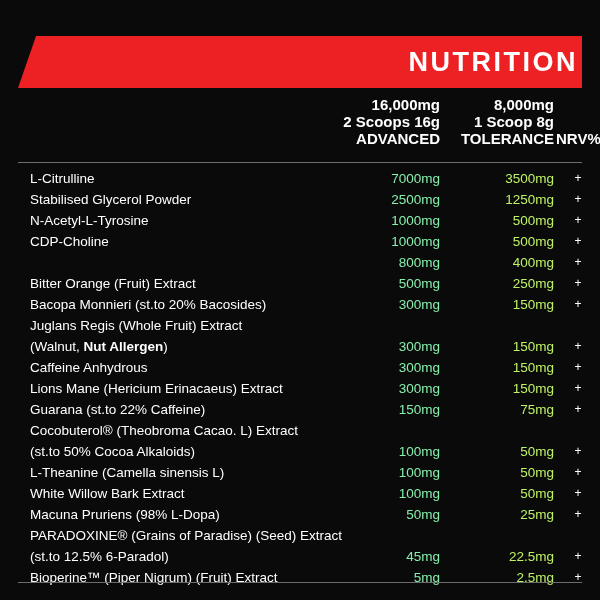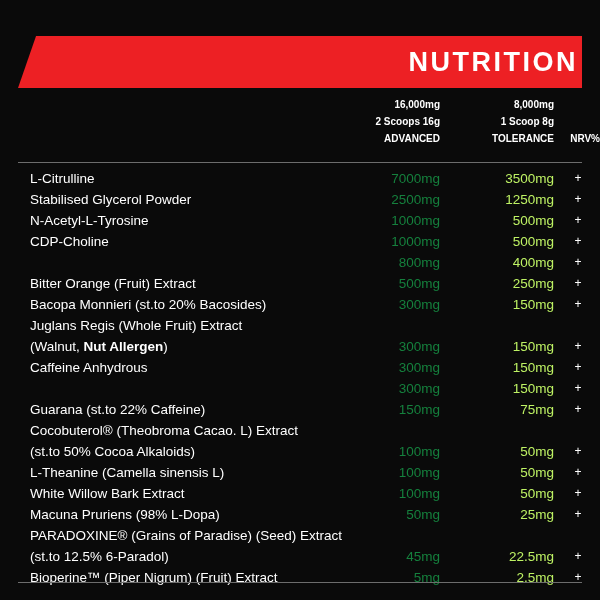--- a/index.html
+++ b/index.html
@@ -45,21 +45,21 @@
   .col-headers {
     position: absolute;
     top: 96px;
     left: 18px;
     width: 564px;
     height: 62px;
   }
   .colhead {
     position: absolute;
     text-align: right;
-    font-size: 10px;
+    font-size: 15px;
     font-weight: bold;
     line-height: 17px;
     color: #ffffff;
   }
   .colhead .dose { display: block; }
   .colhead .scoops { display: block; }
   .colhead .name { display: block; }
   .colhead.advanced { left: 270px; width: 152px; }
   .colhead.tolerance { left: 426px; width: 110px; }
   .colhead.nrv {
@@ -95,21 +95,21 @@
     position: absolute;
     left: 12px;
     top: 0;
     color: #ffffff;
   }
   .row .adv {
     position: absolute;
     left: 270px;
     width: 152px;
     text-align: right;
-    color: #15803d;
+    color: #86efac;
   }
   .row .tol {
     position: absolute;
     left: 426px;
     width: 110px;
     text-align: right;
     color: #bef264;
   }
   .row .nrv {
     position: absolute;
@@ -205,20 +205,21 @@
         <div class="tol">150mg</div>
         <div class="nrv">+</div>
       </div>
       <div class="row">
         <div class="ing">Caffeine Anhydrous</div>
         <div class="adv">300mg</div>
         <div class="tol">150mg</div>
         <div class="nrv">+</div>
       </div>
       <div class="row">
+        <div class="ing">Lions Mane (Hericium Erinacaeus) Extract</div>
         <div class="adv">300mg</div>
         <div class="tol">150mg</div>
         <div class="nrv">+</div>
       </div>
       <div class="row">
         <div class="ing">Guarana (st.to 22% Caffeine)</div>
         <div class="adv">150mg</div>
         <div class="tol">75mg</div>
         <div class="nrv">+</div>
       </div>

